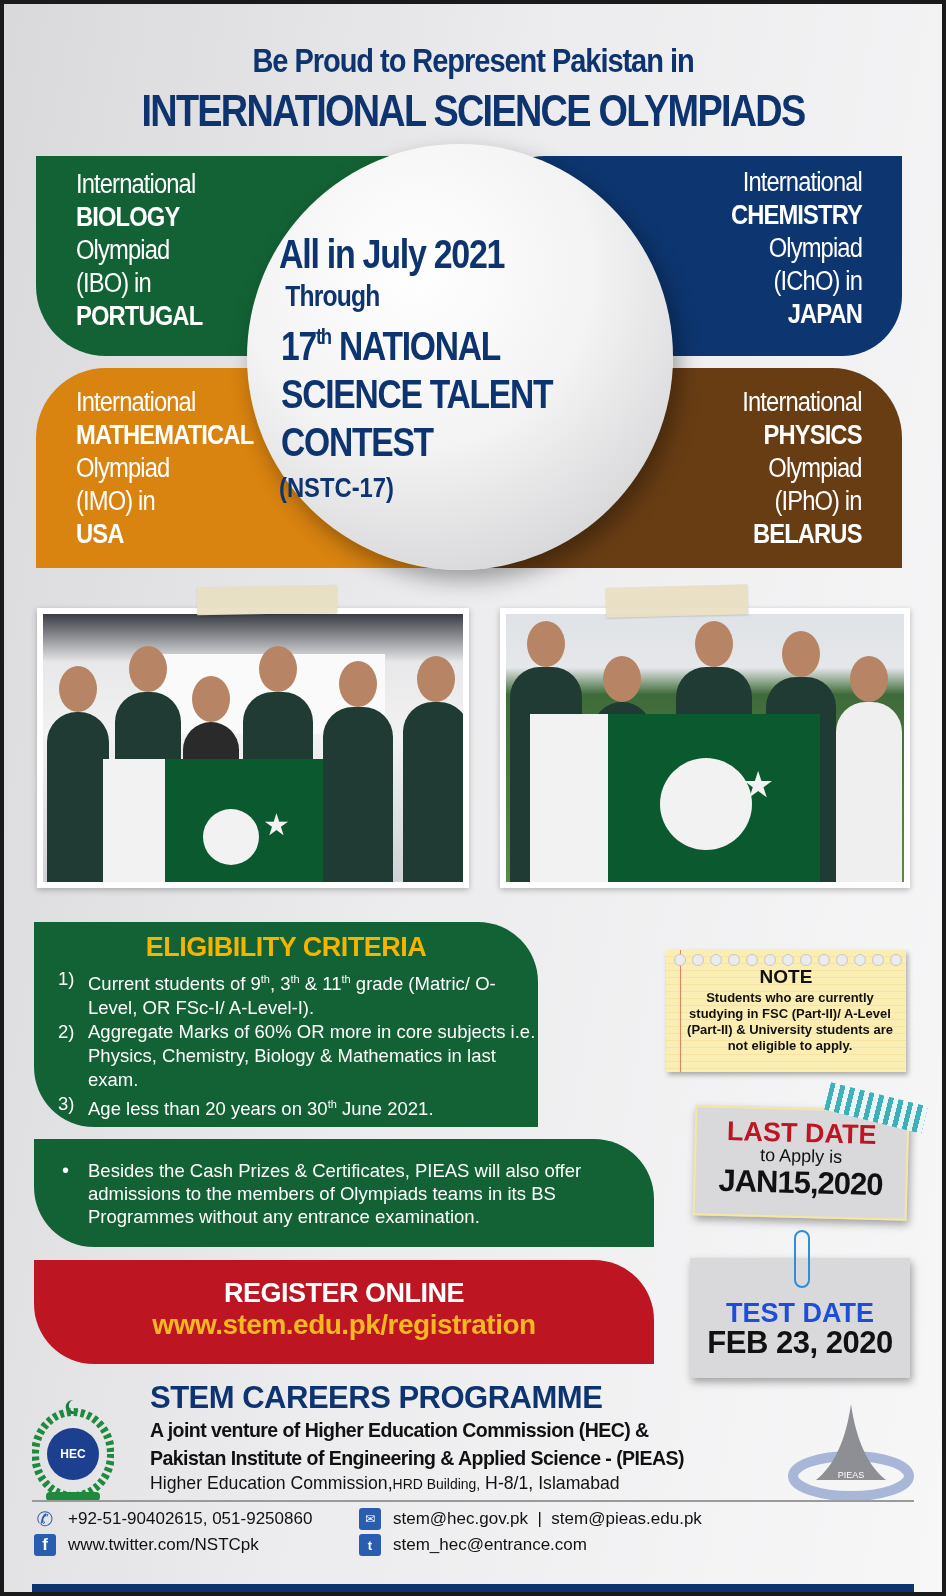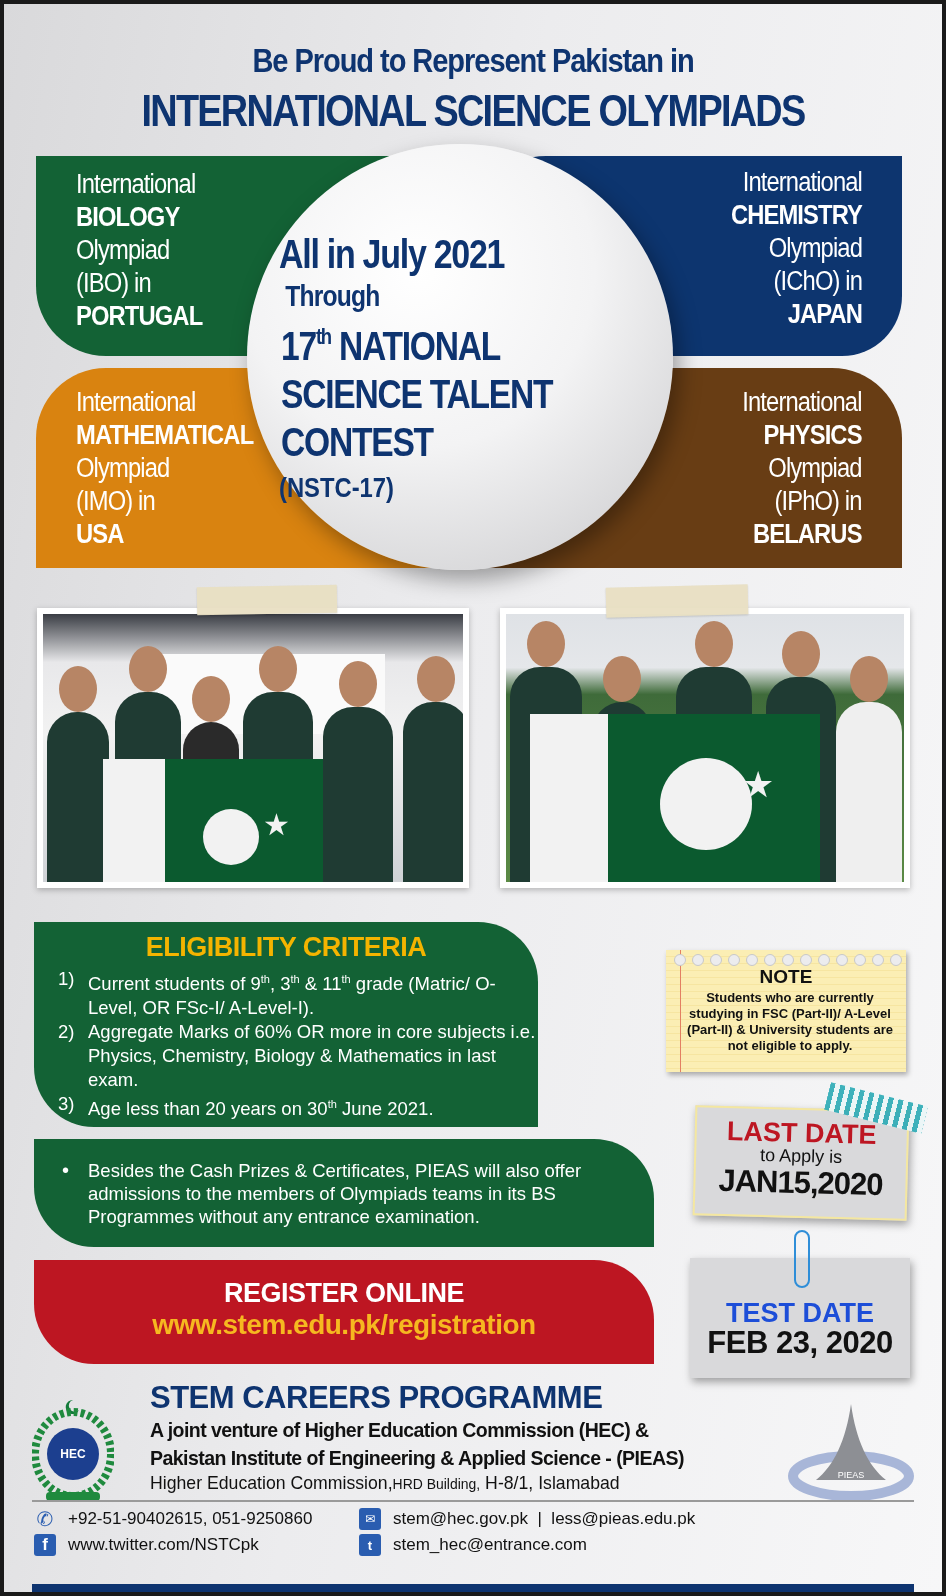--- a/index.html
+++ b/index.html
@@ -321,21 +321,21 @@
   <div class="abs contact c-phone">
     <span class="ic" style="color:#2a5db0;font-size:20px;">✆</span>
     <span>+92-51-90402615, 051-9250860</span>
   </div>
   <div class="abs contact c-fb">
     <span class="ic" style="background:#2a5db0;">f</span>
     <span>www.twitter.com/NSTCpk</span>
   </div>
   <div class="abs contact c-mail">
     <span class="ic" style="background:#2a5db0;font-size:12px;">✉</span>
-    <span style="white-space:pre;">stem@hec.gov.pk  |  less@pieas.edu.pk</span>
+    <span style="white-space:pre;">stem@hec.gov.pk  |  stem@pieas.edu.pk</span>
   </div>
   <div class="abs contact c-tw">
     <span class="ic" style="background:#2a5db0;font-size:13px;">t</span>
     <span>stem_hec@entrance.com</span>
   </div>
 
   <div class="abs bottombar"></div>
 </div>
 
 </body></html>

